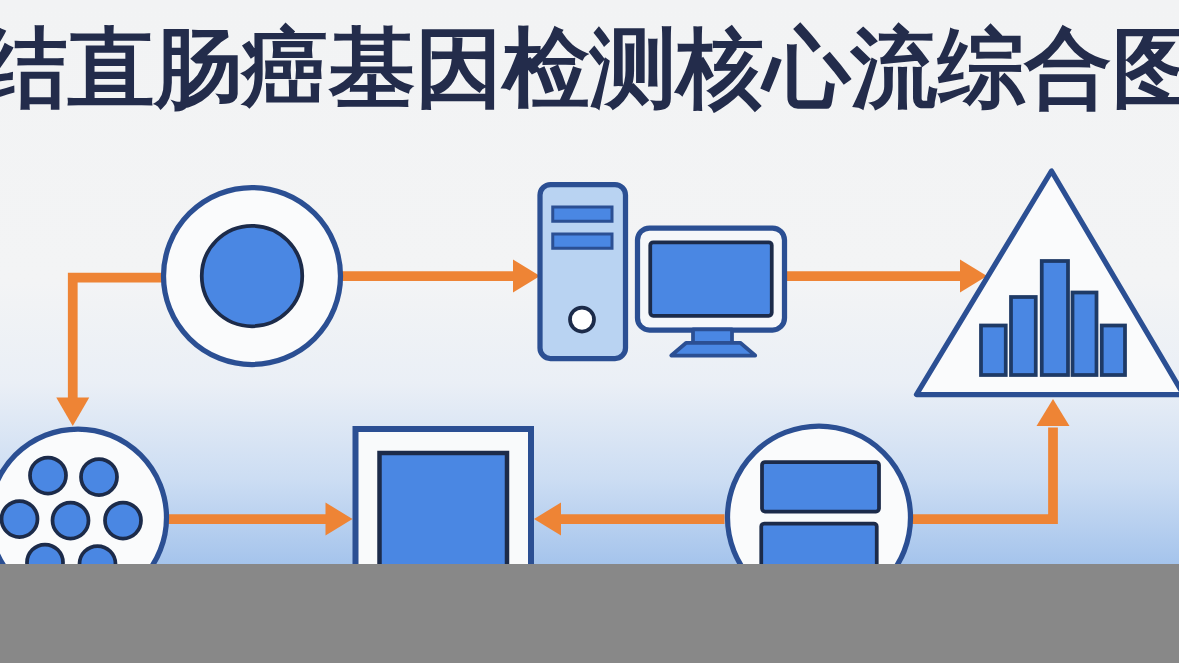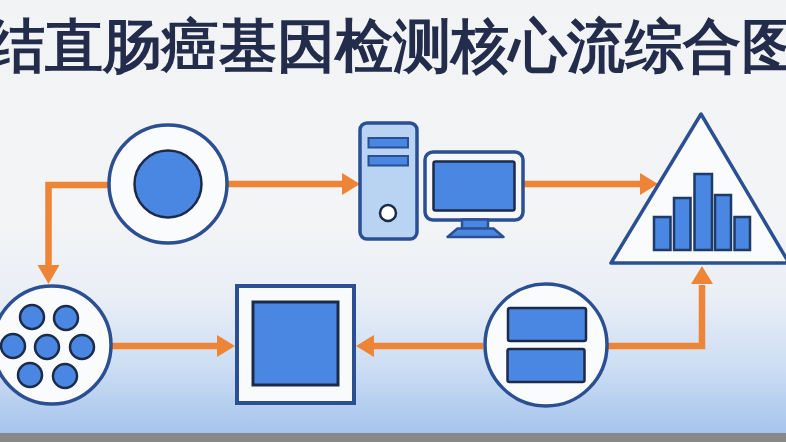--- a/index.html
+++ b/index.html
@@ -1,17 +1,17 @@
 <!DOCTYPE html>
 <html><head>
 <meta charset="utf-8">
 <style>
   html,body{margin:0;padding:0;background:#888;}
   .stage{
-    position:relative;width:786px;height:433px;overflow:hidden;
+    position:relative;width:786px;height:376px;overflow:hidden;
     background:linear-gradient(180deg,#F2F3F4 0%,#F3F4F5 50%,#EAEFF6 68%,#CCDDF3 85%,#A5C4EC 100%);
     font-family:"Liberation Sans",sans-serif;
   }
   .title{
     position:absolute;top:12px;left:50%;transform:translateX(-50%);
     white-space:nowrap;font-size:58px;line-height:1.18;font-weight:900;
     color:#232C4B;letter-spacing:0;
   }
   .flow-svg{position:absolute;left:0;top:0;width:786px;height:442px;}
   .node-outline{fill:#FAFBFC;stroke:#2B4F93;stroke-width:3.5;}

